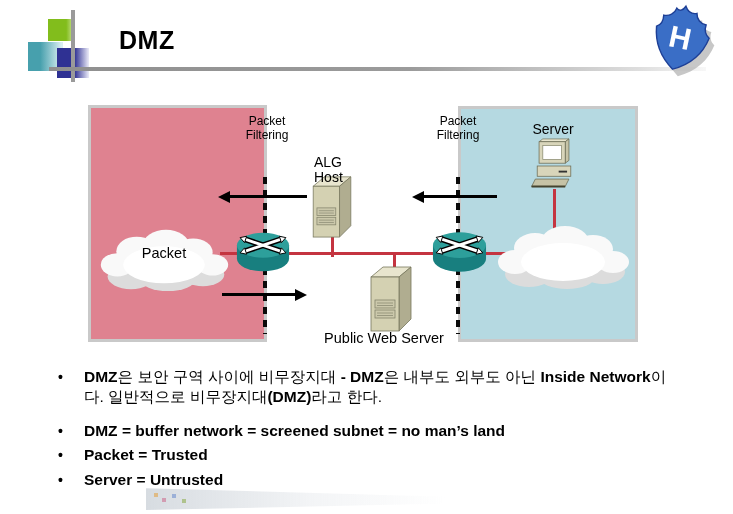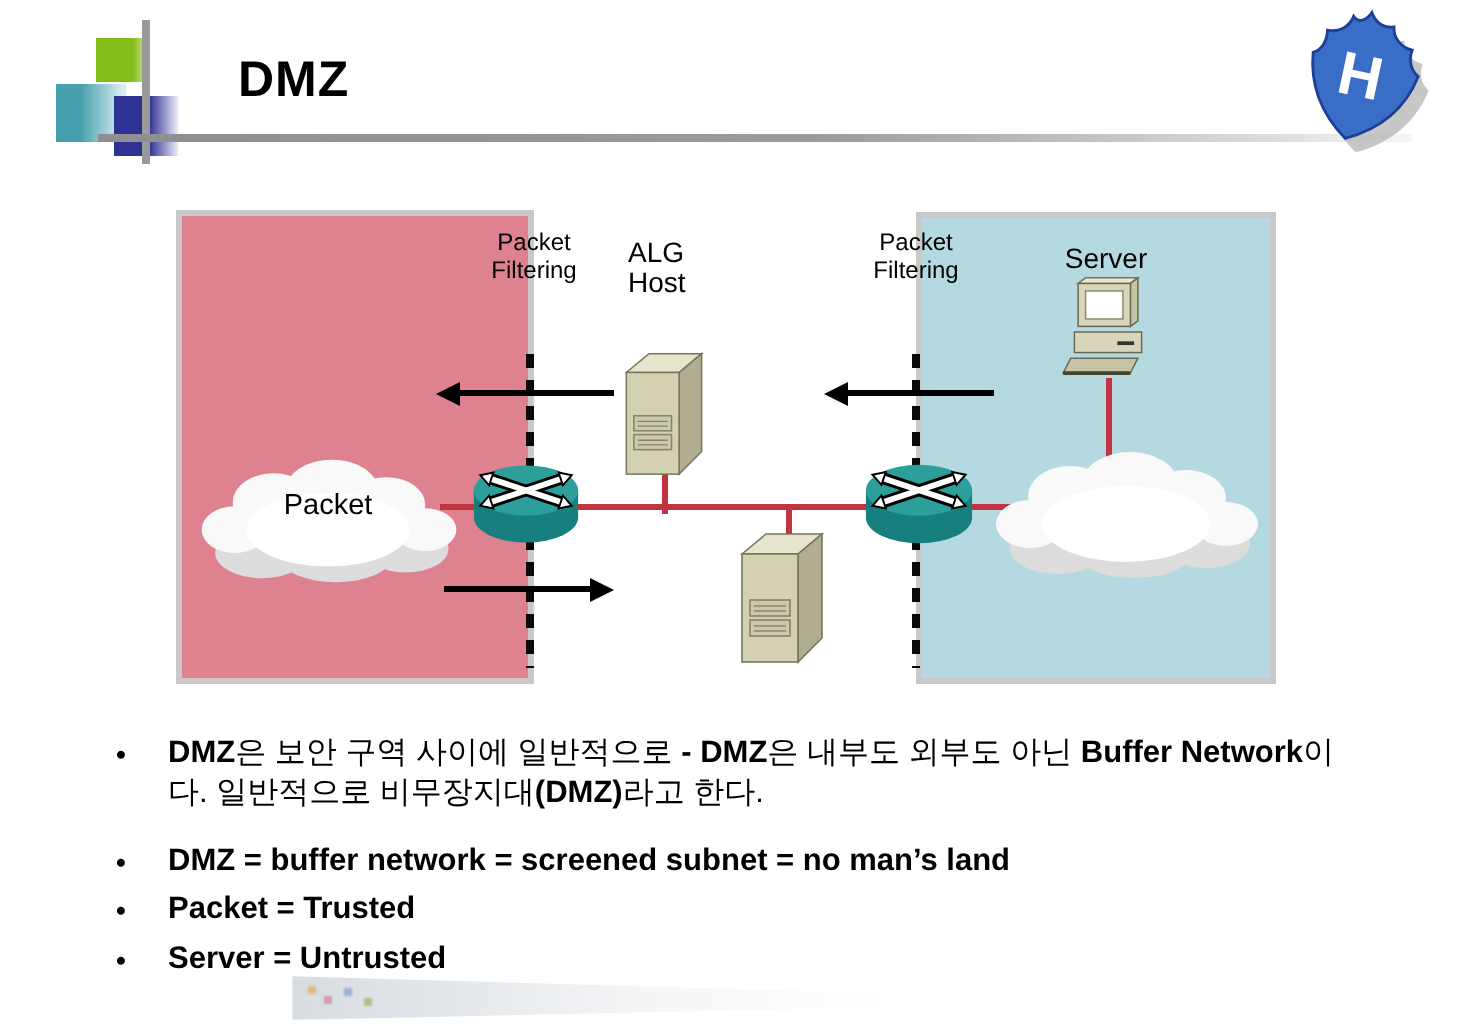--- a/index.html
+++ b/index.html
@@ -43,21 +43,21 @@
   .router-1{left:235px;top:230px;width:56px;height:44px;}
   .router-2{left:431px;top:230px;width:57px;height:44px;}
   .server-alg{left:311px;top:174px;width:42px;height:64px;}
   .server-web{left:369px;top:263px;width:44px;height:70px;}
   .pc{left:529px;top:138px;width:50px;height:56px;}
 
   .dlabel{position:absolute;font-weight:normal;z-index:6;}
   .pf{width:100px;text-align:center;font-size:12px;line-height:13.5px;}
   .pf-left{left:217px;top:115px;}
   .pf-right{left:408px;top:115px;}
-  .alg-label{left:314px;top:119px;font-size:14px;line-height:15px;}
+  .alg-label{left:314px;top:155px;font-size:14px;line-height:15px;}
   .client-label{left:522px;top:121px;width:62px;text-align:center;font-size:14px;}
   .outside-label{left:93px;top:245px;width:142px;text-align:center;font-size:14.5px;}
   .inside-label{left:491px;top:246px;width:144px;text-align:center;font-size:14.5px;}
   .pws-label{left:316px;top:330px;width:136px;text-align:center;font-size:14.5px;}
 
   .arrow{position:absolute;height:3px;background:#000;z-index:6;}
   .arrow .head{position:absolute;width:0;height:0;border-top:6px solid transparent;
                border-bottom:6px solid transparent;top:-4.5px;}
   .arrow.to-left .head{left:-12px;border-right:12px solid #000;}
   .arrow.to-right .head{right:-12px;border-left:12px solid #000;}
@@ -228,25 +228,26 @@
   <div class="dlabel pf pf-right">
     <div>Packet</div>
     <div>Filtering</div>
   </div>
   <div class="dlabel alg-label">
     <div>ALG</div>
     <div>Host</div>
   </div>
   <div class="dlabel client-label">Server</div>
   <div class="dlabel outside-label">Packet</div>
+  <div class="dlabel pws-label">Public Web Server</div>
 
   <div class="bullets">
     <div class="bullet-row b1">
       <span class="bullet-marker">•</span>
-      <span class="bullet-text"><span class="seg-b">DMZ</span><span class="seg-r">은 보안 구역 사이에 일반적으로 </span><span class="seg-b">- DMZ</span><span class="seg-r">은 내부도 외부도 아닌 </span><span class="seg-b">Buffer Network</span><span class="seg-r">이다. 일반적으로 비무장지대</span><span class="seg-b">(DMZ)</span><span class="seg-r">라고 한다.</span></span>
+      <span class="bullet-text"><span class="seg-b">DMZ</span><span class="seg-r">은 보안 구역 사이에 비무장지대 </span><span class="seg-b">- DMZ</span><span class="seg-r">은 내부도 외부도 아닌 </span><span class="seg-b">Inside Network</span><span class="seg-r">이다. 일반적으로 비무장지대</span><span class="seg-b">(DMZ)</span><span class="seg-r">라고 한다.</span></span>
     </div>
     <div class="bullet-row b2">
       <span class="bullet-marker">•</span>
       <span class="bullet-text"><span class="seg-b">DMZ = buffer network = screened subnet = no man’s land</span></span>
     </div>
     <div class="bullet-row b3">
       <span class="bullet-marker">•</span>
       <span class="bullet-text"><span class="seg-b">Packet = Trusted</span></span>
     </div>
     <div class="bullet-row b4">

